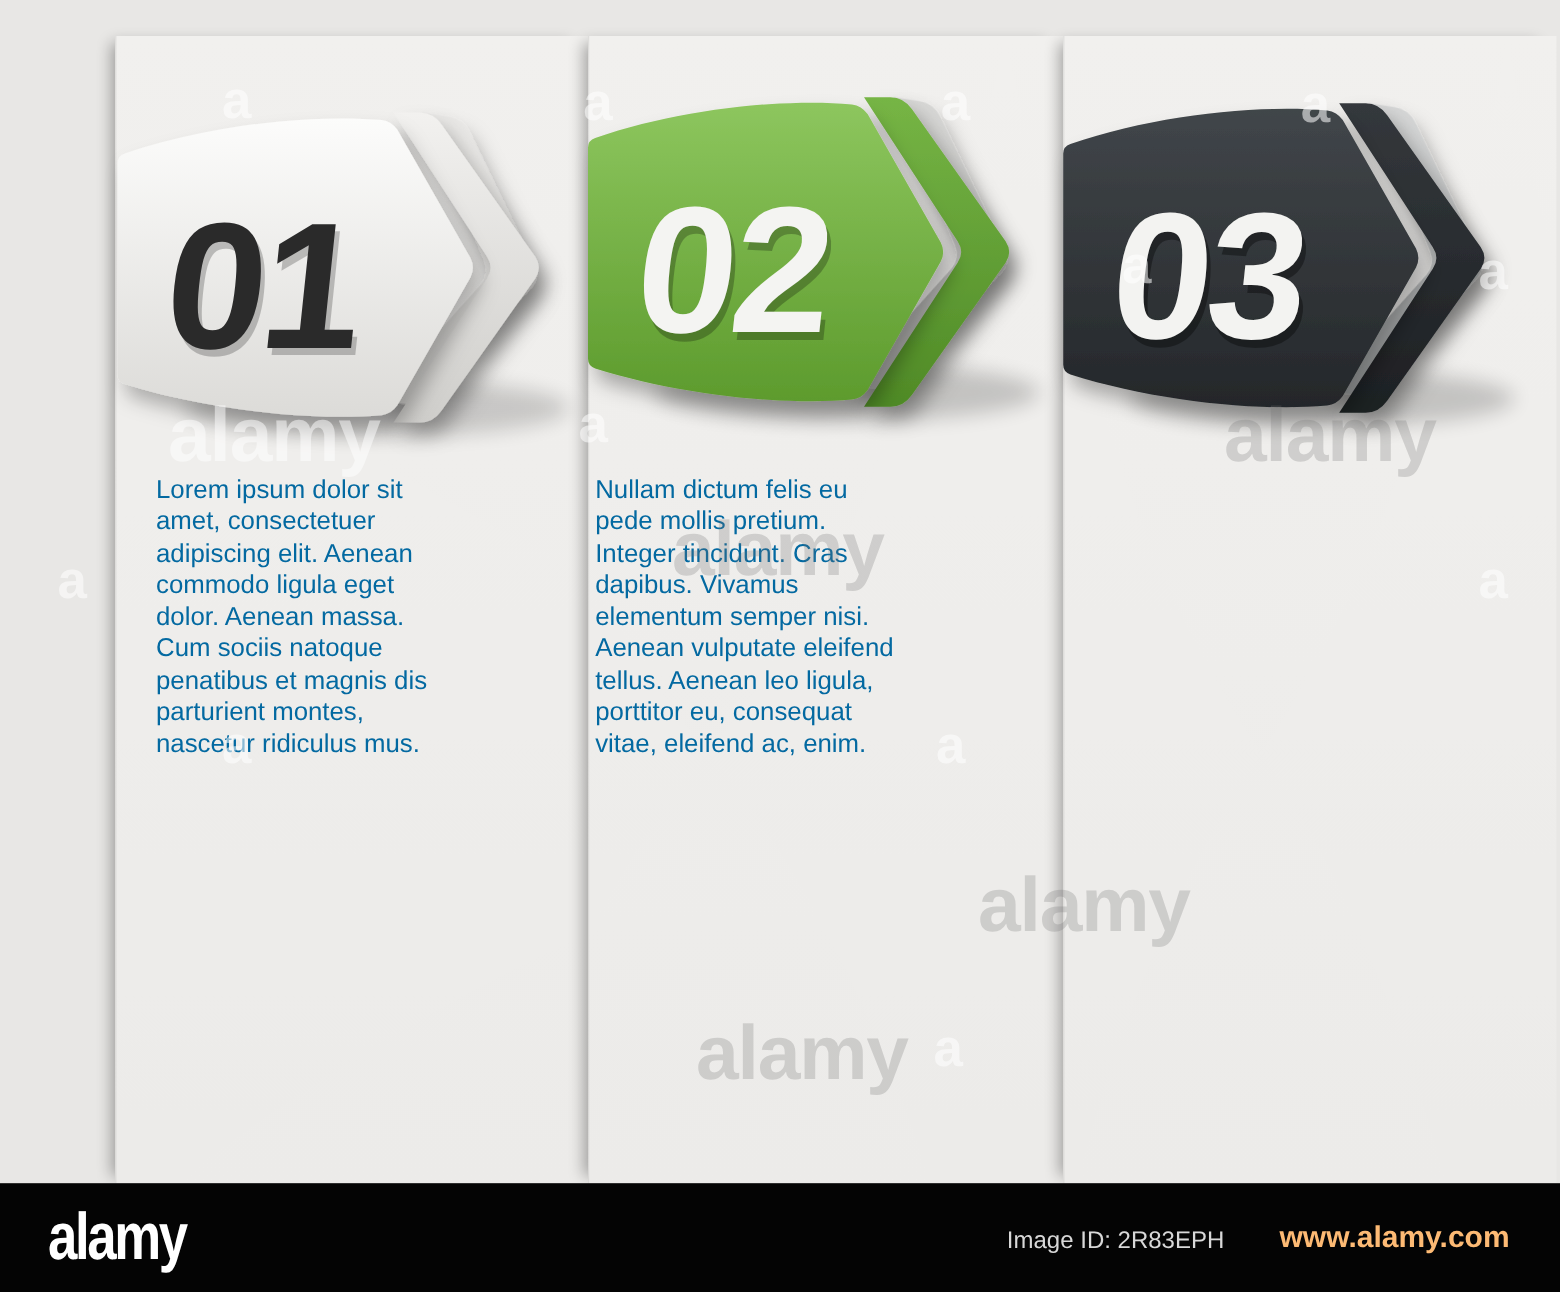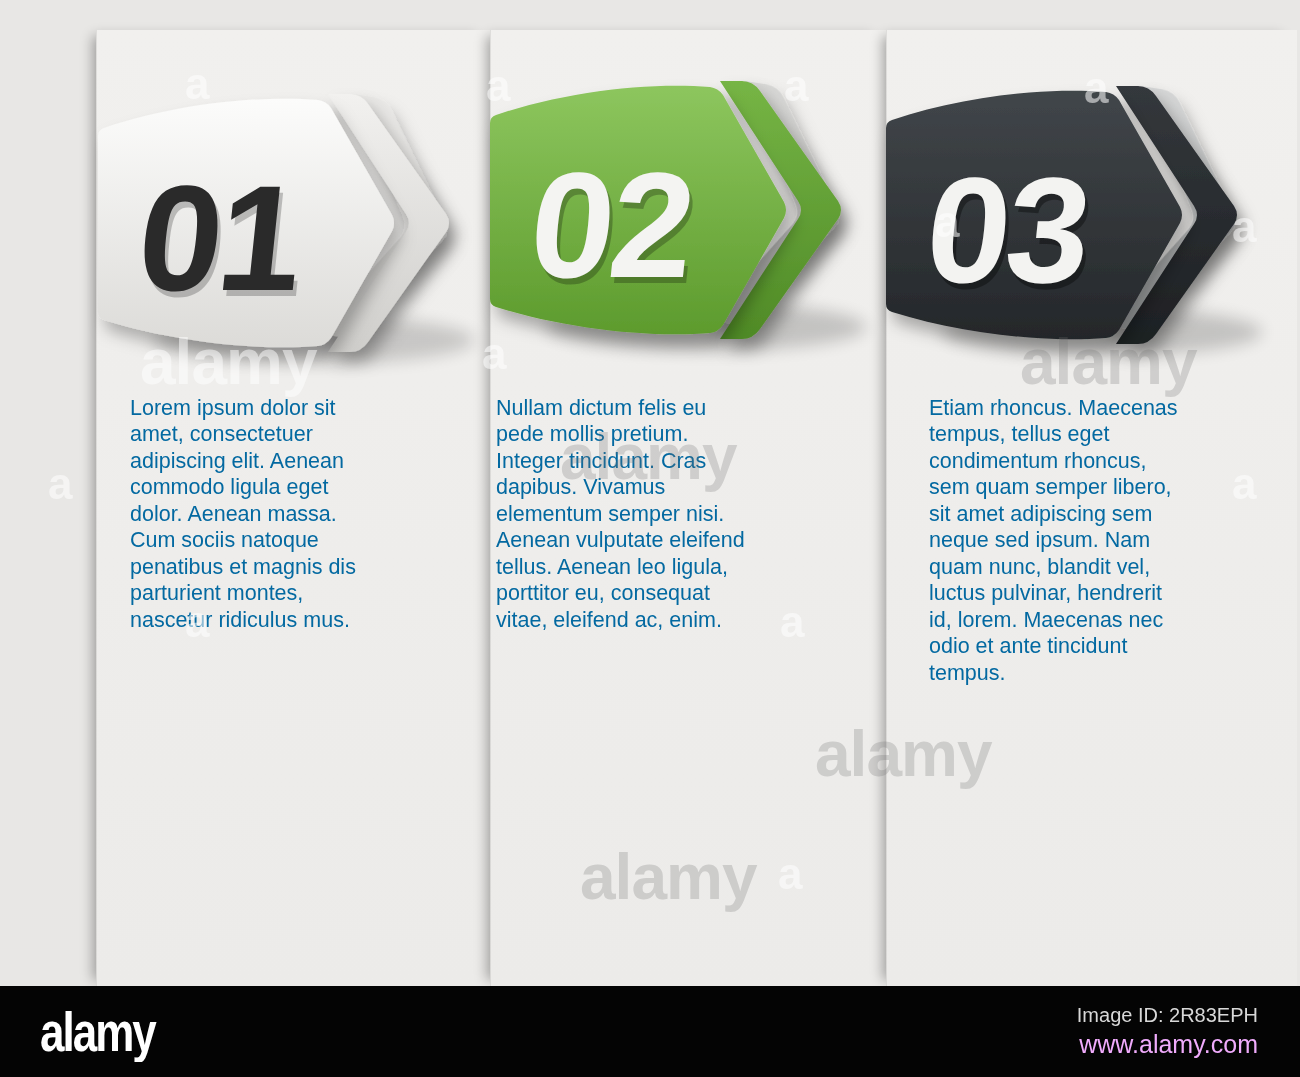--- a/index.html
+++ b/index.html
@@ -26,23 +26,23 @@
   .wm-a{position:absolute;font-weight:bold;font-size:44px;color:rgba(255,255,255,0.55);
         pointer-events:none;line-height:1;}
   .wm-word{position:absolute;font-weight:bold;font-size:64px;letter-spacing:-1px;
            pointer-events:none;line-height:1;}
   .wm-white{color:rgba(255,255,255,0.50);}
   .wm-gray{color:rgba(110,110,110,0.25);}
   .footer-bar{position:absolute;left:0;top:986px;width:1300px;height:91px;background:#040404;
               display:flex;align-items:center;justify-content:space-between;}
   .footer-logo{margin-left:40px;color:#ffffff;font-weight:bold;font-size:44px;
                letter-spacing:-2px;transform:scaleY(1.25);}
-  .footer-right{margin-right:42px;display:flex;flex-direction:column;align-items:flex-end;gap:3px;text-align:center;}
+  .footer-right{margin-right:42px;display:flex;flex-direction:row;align-items:flex-end;gap:3px;text-align:center;}
   .footer-id{color:#d8d8d8;font-size:20px;}
-  .footer-url{color:#f0abfc;font-size:25px;font-weight:normal;}
+  .footer-url{color:#fdba74;font-size:25px;font-weight:bold;margin-left:43px;}
 </style>
 </head>
 <body>
 
 <div class="stage">
 
   <div class="panel panel-1"></div>
   <div class="panel panel-2"></div>
   <div class="panel panel-3"></div>
 
@@ -170,31 +170,20 @@
 pede mollis pretium.
 Integer tincidunt. Cras
 dapibus. Vivamus
 elementum semper nisi.
 Aenean vulputate eleifend
 tellus. Aenean leo ligula,
 porttitor eu, consequat
 vitae, eleifend ac, enim.</p>
   </div>
   <div class="text-col col-3">
-    <p>Etiam rhoncus. Maecenas
-tempus, tellus eget
-condimentum rhoncus,
-sem quam semper libero,
-sit amet adipiscing sem
-neque sed ipsum. Nam
-quam nunc, blandit vel,
-luctus pulvinar, hendrerit
-id, lorem. Maecenas nec
-odio et ante tincidunt
-tempus.</p>
   </div>
 
   <div class="wm-a" style="left:185px;top:62px;">a</div>
   <div class="wm-a" style="left:486px;top:64px;">a</div>
   <div class="wm-a" style="left:784px;top:64px;">a</div>
   <div class="wm-a" style="left:1084px;top:66px;">a</div>
   <div class="wm-a" style="left:935px;top:200px;">a</div>
   <div class="wm-a" style="left:1232px;top:205px;">a</div>
   <div class="wm-a" style="left:482px;top:332px;">a</div>
   <div class="wm-a" style="left:1232px;top:462px;">a</div>

